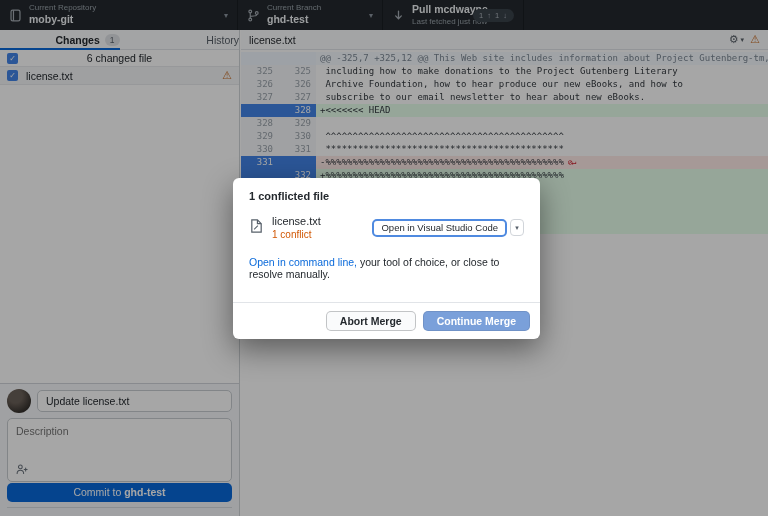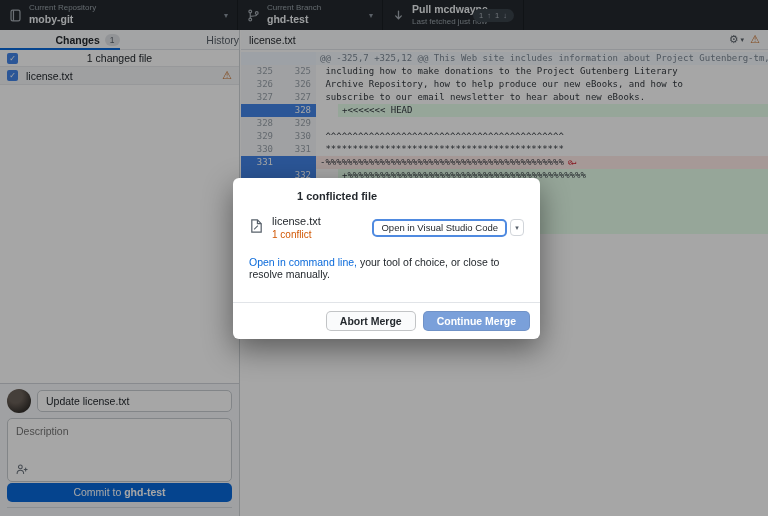--- a/index.html
+++ b/index.html
@@ -66,36 +66,36 @@
   .gear-btn{ color:#586069; font-size:11px; display:flex; align-items:center; gap:2px; cursor:pointer; }
   .gear-btn .tiny-caret{ font-size:7px; color:#586069; }
   .diff-body{ padding-top:2px; }
   .diff-row{ display:flex; height:13px; font:9px/13px "DejaVu Sans Mono","Liberation Mono",monospace;
              white-space:pre; overflow:hidden; }
   .num{ flex:none; text-align:right; padding-right:5px; color:#9aa2ab; background:#f6f8fa; }
   .num.old{ width:37px; } .num.new{ width:38px; }
   .diff-row .text{ flex:1; padding-left:4px; color:#33393f; background:#fff; }
   .diff-row.hunk .num{ background:#f1f8ff; }
   .diff-row.hunk .text{ background:#f6fbff; color:#7b8794; }
-  .diff-row.add .text{ background:var(--add-bg);margin-left:22px; }
+  .diff-row.add .text{ background:var(--add-bg); }
   .diff-row.del .text{ background:var(--del-bg); }
   .diff-row.selected .num{ background:var(--select-blue); color:#fff; }
   .nl-marker{ color:var(--danger); font-size:8px; letter-spacing:-1px; }
 
   
   .backdrop{ position:absolute; inset:0; background:rgba(0,0,0,0.35); z-index:40; }
   .dialog{ position:absolute; left:233px; top:178px; width:307px; height:161px; z-index:50;
            background:#fff; border-radius:6px; box-shadow:0 10px 30px rgba(0,0,0,0.45);
            display:flex; flex-direction:column; }
   .dlg-title-row{ display:flex; align-items:center; justify-content:space-between;
                   padding:7px 12px 6px 16px; border-bottom:1px solid #e1e4e8; }
   .dlg-title{ font-size:12.5px; color:#24292e; }
   .dlg-close{ font-size:14px; color:#6a737d; cursor:pointer; line-height:1; }
   .dlg-body{ flex:1; padding:12px 16px 0 16px; }
-  .dlg-summary{ font-size:11px; font-weight:700;margin-left:48px; }
+  .dlg-summary{ font-size:11px; font-weight:700; }
   .dlg-file-row{ display:flex; align-items:center; gap:8px; margin-top:13px; }
   .dlg-file-name{ font-size:11px; }
   .dlg-file-conflicts{ font-size:10px; color:var(--conflict-orange); margin-top:2px; }
   .open-group{ margin-left:auto; display:flex; align-items:center; gap:3px; }
   .open-btn{ background:#fff; border:2px solid #4f8ae0; border-radius:5px; height:18px;
              font-size:9.5px; color:#24292e; padding:0 7px; cursor:pointer; }
   .open-caret-btn{ background:#fff; border:1px solid #d1d5da; border-radius:4px; width:14px; height:17px;
              font-size:7px; color:#57606a; cursor:pointer; }
   .dlg-hint{ margin-top:16px; font-size:10.5px; color:#24292e; }
   .dlg-hint a{ color:var(--accent); text-decoration:none; cursor:pointer; }
@@ -162,21 +162,21 @@
         <span>Changes</span>
         <span class="tab-badge">1</span>
       </div>
       <div class="tab">
         <span>History</span>
       </div>
     </div>
 
     <div class="srow">
       <span class="checkbox">✓</span>
-      <span class="summary-label">1 changed file</span>
+      <span class="summary-label">6 changed file</span>
     </div>
 
     <div class="srow file">
       <span class="checkbox">✓</span>
       <span>license.txt</span>
       <span class="warn">⚠</span>
     </div>
 
     <div class="filelist-space"></div>
 
@@ -209,21 +209,21 @@
       <span class="spacer"></span>
       <span class="gear-btn">
         <span>⚙</span>
         <span class="tiny-caret">▾</span>
       </span>
       <span class="warn">⚠</span>
     </div>
     <div class="diff-body" id="diff-body">
         <div class="diff-row hunk"><span class="num old"></span><span class="num new"></span><span class="text">@@ -325,7 +325,12 @@ This Web site includes information about Project Gutenberg-tm,</span></div>
         <div class="diff-row context"><span class="num old">325</span><span class="num new">325</span><span class="text"> including how to make donations to the Project Gutenberg Literary</span></div>
-        <div class="diff-row context"><span class="num old">326</span><span class="num new">326</span><span class="text"> Archive Repository, how to help produce our new eBooks, and how to</span></div>
+        <div class="diff-row context"><span class="num old">326</span><span class="num new">326</span><span class="text"> Archive Foundation, how to hear produce our new eBooks, and how to</span></div>
         <div class="diff-row context"><span class="num old">327</span><span class="num new">327</span><span class="text"> subscribe to our email newsletter to hear about new eBooks.</span></div>
         <div class="diff-row add selected"><span class="num old"></span><span class="num new">328</span><span class="text">+&lt;&lt;&lt;&lt;&lt;&lt;&lt; HEAD</span></div>
         <div class="diff-row context"><span class="num old">328</span><span class="num new">329</span><span class="text"> </span></div>
         <div class="diff-row context"><span class="num old">329</span><span class="num new">330</span><span class="text"> ^^^^^^^^^^^^^^^^^^^^^^^^^^^^^^^^^^^^^^^^^^^^</span></div>
         <div class="diff-row context"><span class="num old">330</span><span class="num new">331</span><span class="text"> ********************************************</span></div>
         <div class="diff-row del selected"><span class="num old">331</span><span class="num new"></span><span class="text">-%%%%%%%%%%%%%%%%%%%%%%%%%%%%%%%%%%%%%%%%%%%%<span class="nl-marker"> ⊘↵</span></span></div>
         <div class="diff-row add selected"><span class="num old"></span><span class="num new">332</span><span class="text">+%%%%%%%%%%%%%%%%%%%%%%%%%%%%%%%%%%%%%%%%%%%%</span></div>
         <div class="diff-row add selected"><span class="num old"></span><span class="num new"></span><span class="text"></span></div>
         <div class="diff-row add selected"><span class="num old"></span><span class="num new"></span><span class="text"></span></div>
         <div class="diff-row add selected"><span class="num old"></span><span class="num new"></span><span class="text"></span></div>

